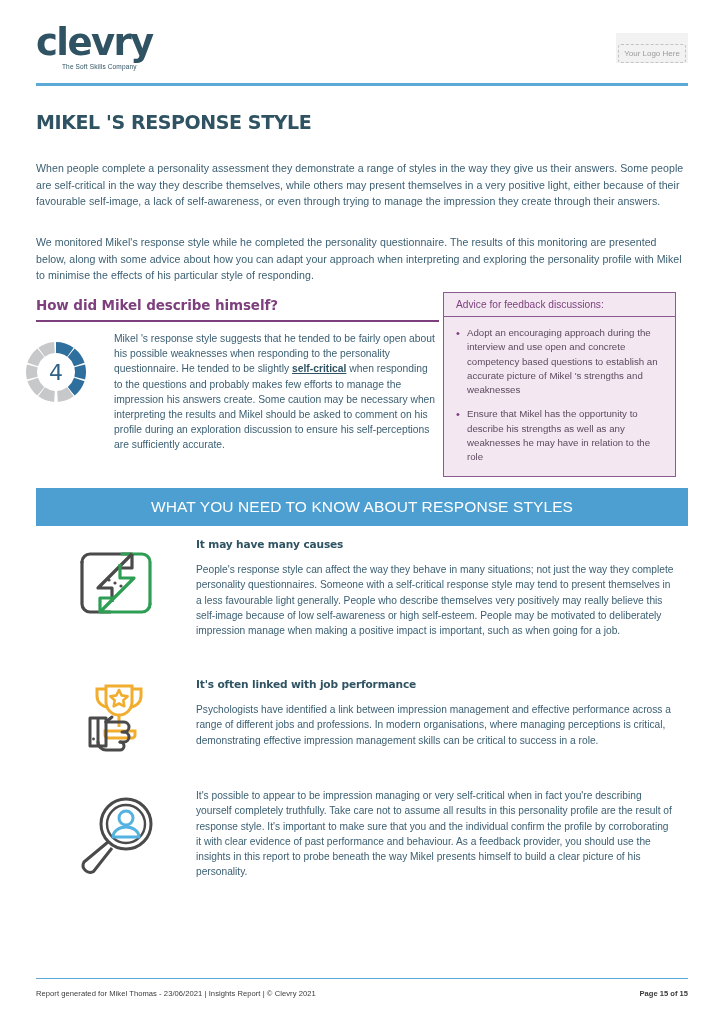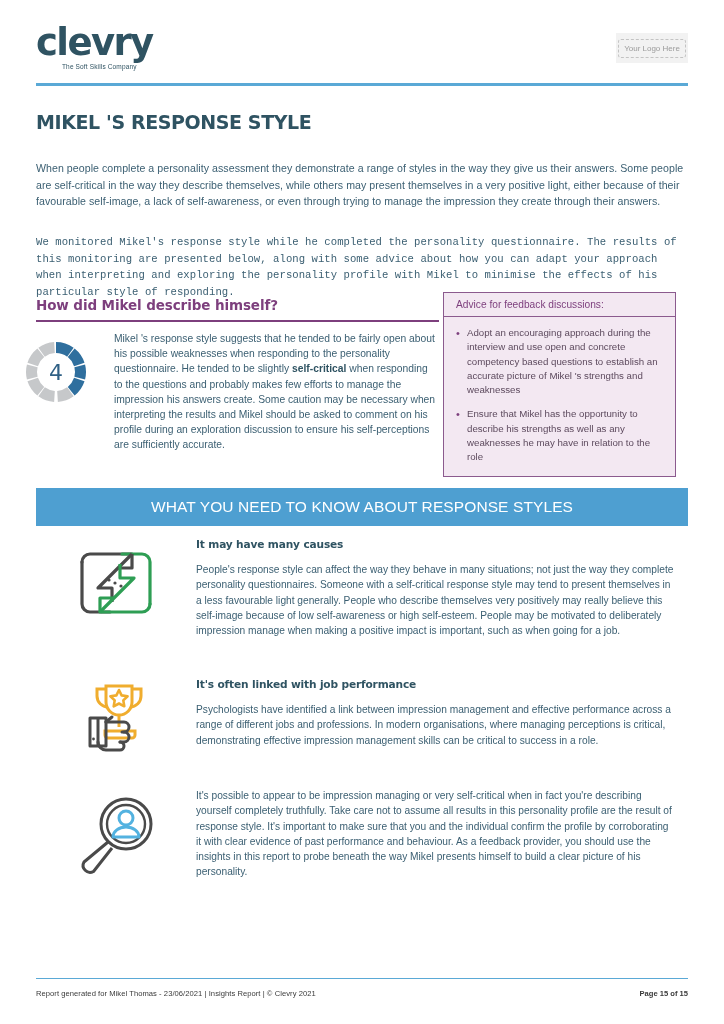--- a/index.html
+++ b/index.html
@@ -49,21 +49,21 @@
     margin-left: 26px;
   }
   .logo-placeholder {
     position: absolute;
     right: 36px;
     top: 33px;
     width: 72px;
     height: 30px;
     background: #f2f2f2;
     display: flex;
-    align-items: center;
+    align-items: flex-end;
     justify-content: center;
   }
   .logo-placeholder .dashed {
     border: 1px dashed #c3c3c3;
     border-radius: 3px;
     padding: 4px 5px;
     font-size: 8px;
     color: #9b9b9b;
     font-family: "Liberation Sans", sans-serif;
     white-space: nowrap;
@@ -93,21 +93,21 @@
   .intro {
     position: absolute;
     left: 36px;
     width: 652px;
     color: #3b5f72;
     font-size: 10.6px;
     line-height: 16.6px;
     letter-spacing: 0.05px;
   }
   .intro-1 { top: 160px; }
-  .intro-2 { top: 234px; font-family: Liberation Mono, monospace; }
+  .intro-2 { top: 234px; }
 
   
   .sub-heading {
     position: absolute;
     left: 36px;
     top: 297px;
     width: 400px;
     font-family: "DejaVu Sans", sans-serif;
     font-weight: bold;
     font-size: 13.5px;
@@ -144,21 +144,21 @@
   }
   .style-body {
     position: absolute;
     left: 114px;
     top: 331px;
     width: 325px;
     color: #3b5f72;
     font-size: 10.3px;
     line-height: 15.2px;
   }
-  .style-body b { font-weight: bold; color: #2f5362; }
+  .style-body b { font-weight: bold; color: #2f5362; text-decoration: underline; }
 
   
   .advice-box {
     position: absolute;
     left: 443px;
     top: 292px;
     width: 233px;
     border: 1px solid #8b5a8e;
     background: #f3e8f2;
     box-sizing: border-box;

